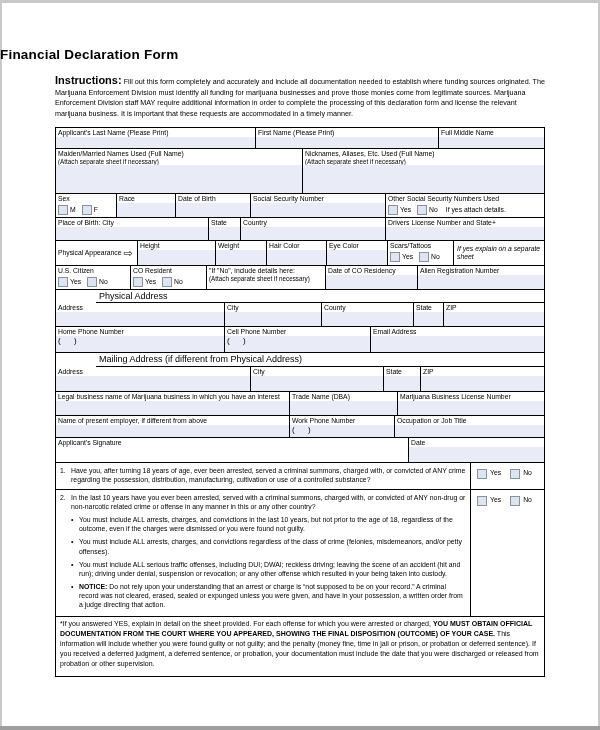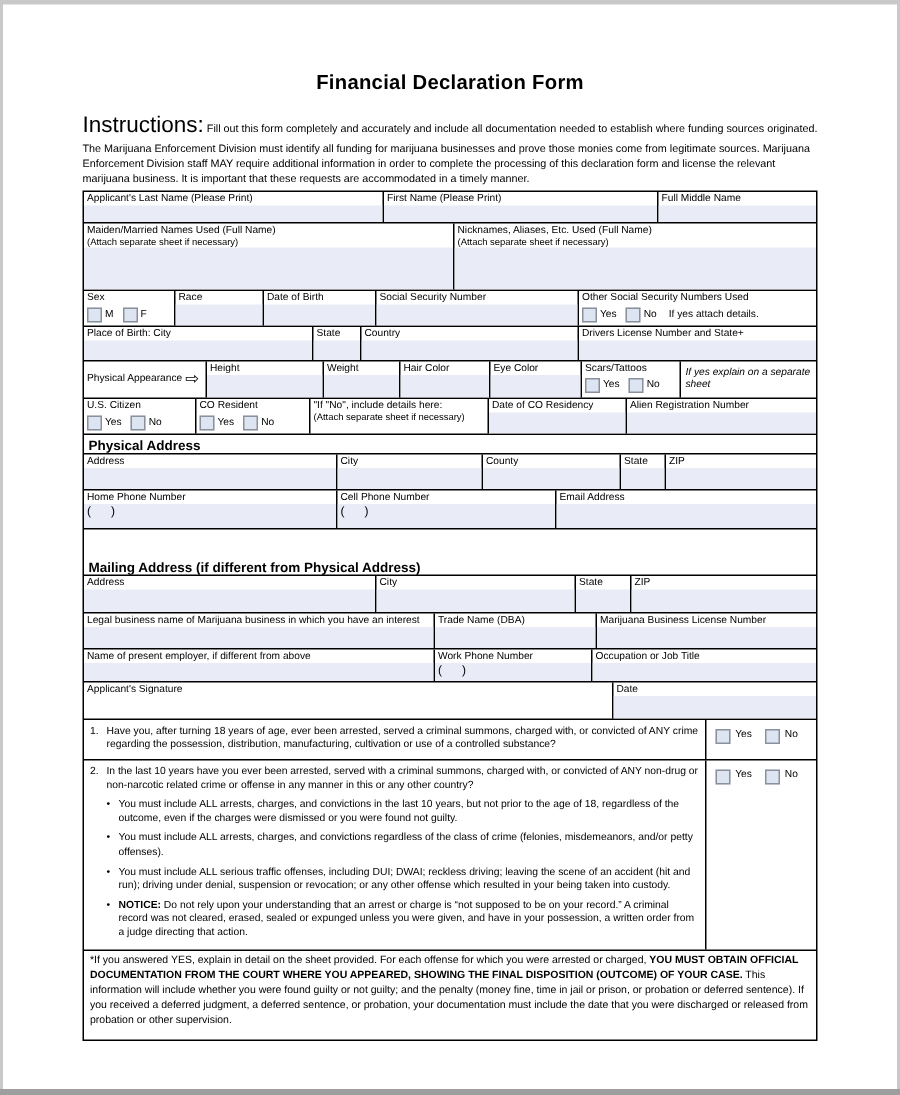--- a/index.html
+++ b/index.html
@@ -6,43 +6,43 @@
     --field-shade:#e9ecf6; --checkbox-fill:#dde4f2; --checkbox-border:#8a919c;
     --line:#000; --page-edge:#c9c9c9; --bottom-bar:#9e9e9e;
   }
   html,body{margin:0;padding:0;}
   body{width:600px;height:730px;position:relative;background:#fff;overflow:hidden;
        font-family:"Liberation Sans",sans-serif;color:#000;-webkit-font-smoothing:antialiased;}
   .edge-top{position:absolute;top:0;left:0;right:0;height:3px;background:var(--page-edge);}
   .edge-left{position:absolute;top:0;bottom:0;left:0;width:2px;background:var(--page-edge);}
   .edge-right{position:absolute;top:0;bottom:0;right:0;width:2px;background:var(--page-edge);}
   .bottom-bar{position:absolute;bottom:0;left:0;right:0;height:4px;background:var(--bottom-bar);}
-  .title{position:absolute;top:47px;left:0;width:100%;text-align:center;
+  .title{position:absolute;top:47px;left:0;width:100%;
          font-size:13.5px;font-weight:bold;letter-spacing:.2px;}
   .instructions{position:absolute;left:55px;top:73px;width:490px;font-size:7.2px;line-height:1.4;}
-  .instructions .ilbl{font-weight:normal;font-size:15px;}
+  .instructions .ilbl{font-weight:bold;font-size:11px;}
   .form{position:absolute;left:55px;top:127px;width:490px;border:1px solid var(--line);
         box-sizing:border-box;font-size:6.8px;line-height:1.15;}
   .row{display:flex;border-bottom:1px solid var(--line);box-sizing:border-box;}
   .row:last-child{border-bottom:none;}
   .cell{border-right:1px solid var(--line);box-sizing:border-box;display:flex;
         flex-direction:column;overflow:hidden;}
   .cell:last-child{border-right:none;}
   .grow{flex:1;}
   .lab{padding:1px 2px 0 2px;}
   .sub{padding:0 2px;font-size:6.3px;}
   .fill{flex:1;background:var(--field-shade);}
   .parens{font-size:8px;padding:0 2px;background:var(--field-shade);}
   .cbline{display:flex;align-items:center;gap:2px;padding:2px 2px 1px 2px;flex-wrap:nowrap;}
   .cb{width:8px;height:8px;flex:0 0 auto;background:var(--checkbox-fill);
       border:1px solid var(--checkbox-border);display:inline-block;}
   .cbl{margin-right:4px;}
   .note{margin-left:2px;white-space:nowrap;}
-  .sect{font-weight:bold;font-size:9px;padding:1px 3px 0 3px;box-sizing:border-box;
-        border-bottom:1px solid var(--line);display:flex;align-items:flex-end;}
+  .sect{font-weight:normal;font-size:9px;padding:1px 3px 0 3px;box-sizing:border-box;
+        border-bottom:1px solid var(--line);display:flex;align-items:flex-start;margin-left:40px;}
   .italic-cell{font-style:italic;justify-content:center;padding:1px 3px;line-height:1.25;}
   .pa-label{flex-direction:row;align-items:center;gap:2px;padding:0 2px;}
   .arrow{font-size:11px;line-height:1;}
   .qrow{display:flex;border-bottom:1px solid var(--line);box-sizing:border-box;}
   .qtext{width:415px;border-right:1px solid var(--line);box-sizing:border-box;
          padding:3px 4px 2px 4px;font-size:6.9px;line-height:1.32;}
   .qline{display:flex;}
   .qnum{width:11px;flex:0 0 auto;}
   .qbody{flex:1;}
   .qcheck{flex:1;display:flex;align-items:flex-start;justify-content:center;
@@ -252,21 +252,21 @@
     <div class="cell" style="width:146px">
       <div class="lab">Cell Phone Number</div>
       <div class="fill parens">(&nbsp;&nbsp;&nbsp;&nbsp;&nbsp;&nbsp;)</div>
     </div>
     <div class="cell grow">
       <div class="lab">Email Address</div>
       <div class="fill"></div>
     </div>
   </div>
 
-  <div class="row sect" style="height:31px">
+  <div class="row sect" style="height:14px">
     <span>Mailing Address (if different from Physical Address)</span>
   </div>
   <div class="row" style="height:25px">
     <div class="cell" style="width:195px">
       <div class="lab">Address</div>
       <div class="fill"></div>
     </div>
     <div class="cell" style="width:133px">
       <div class="lab">City</div>
       <div class="fill"></div>

